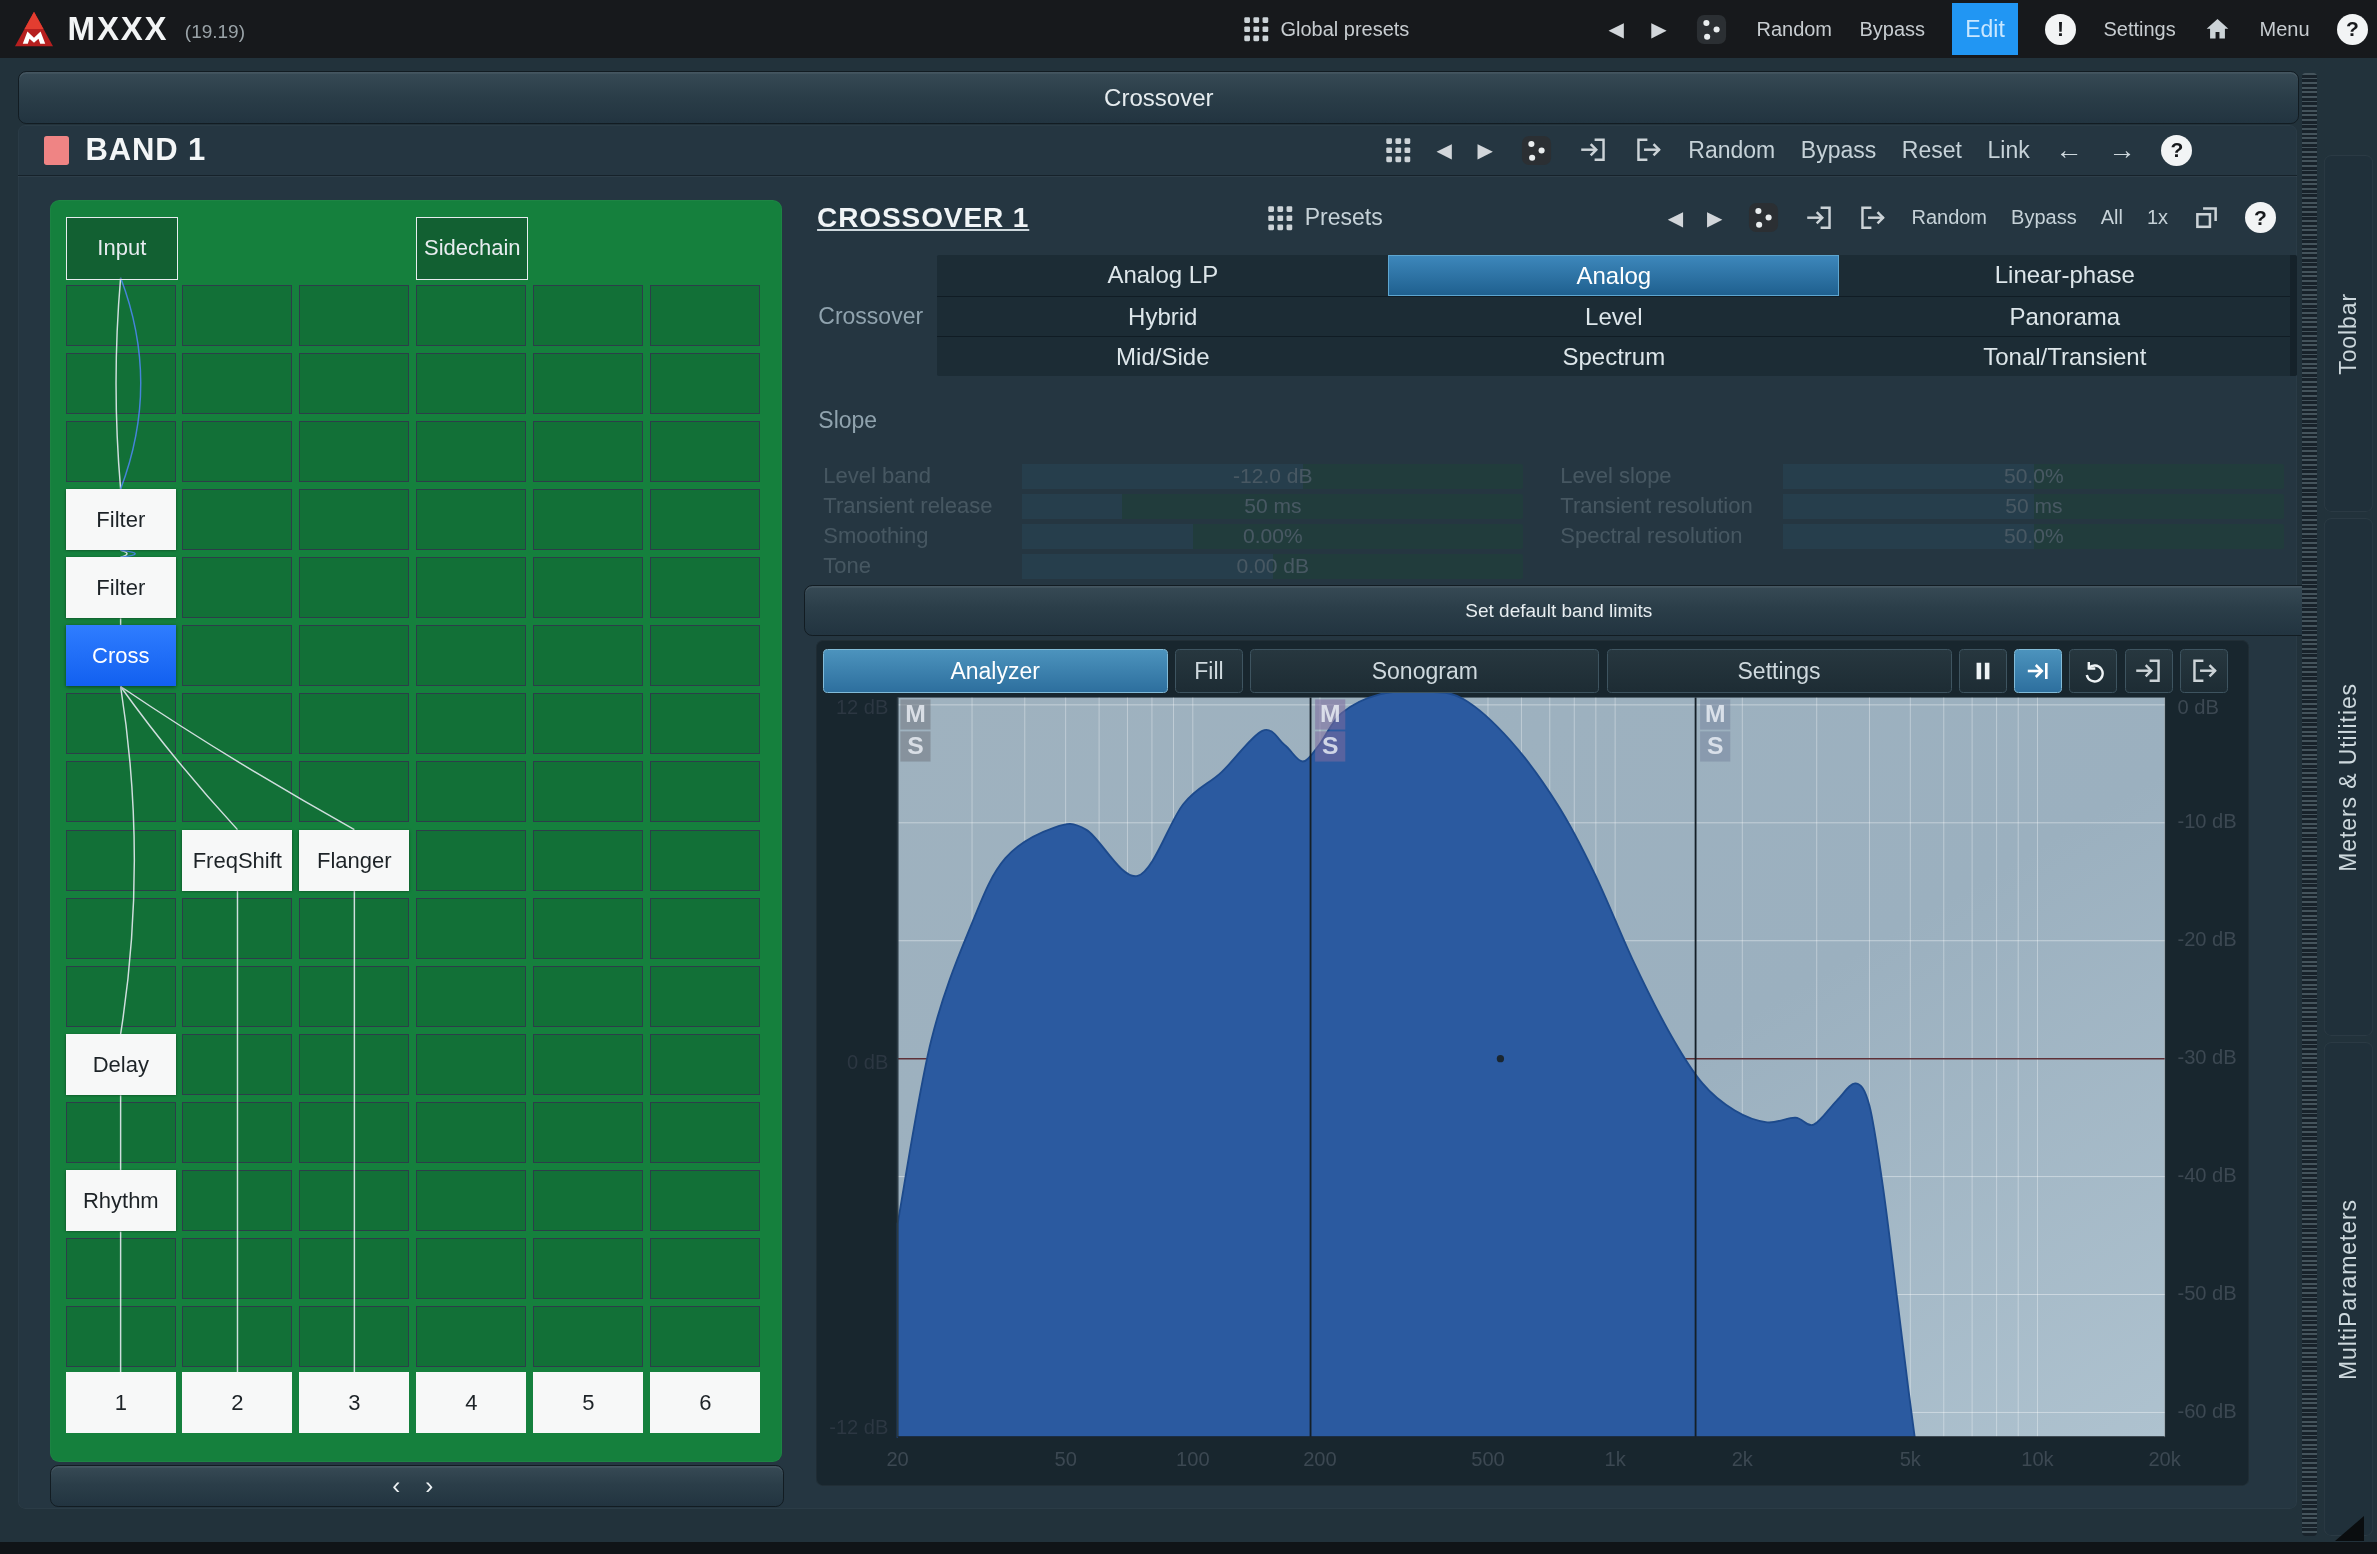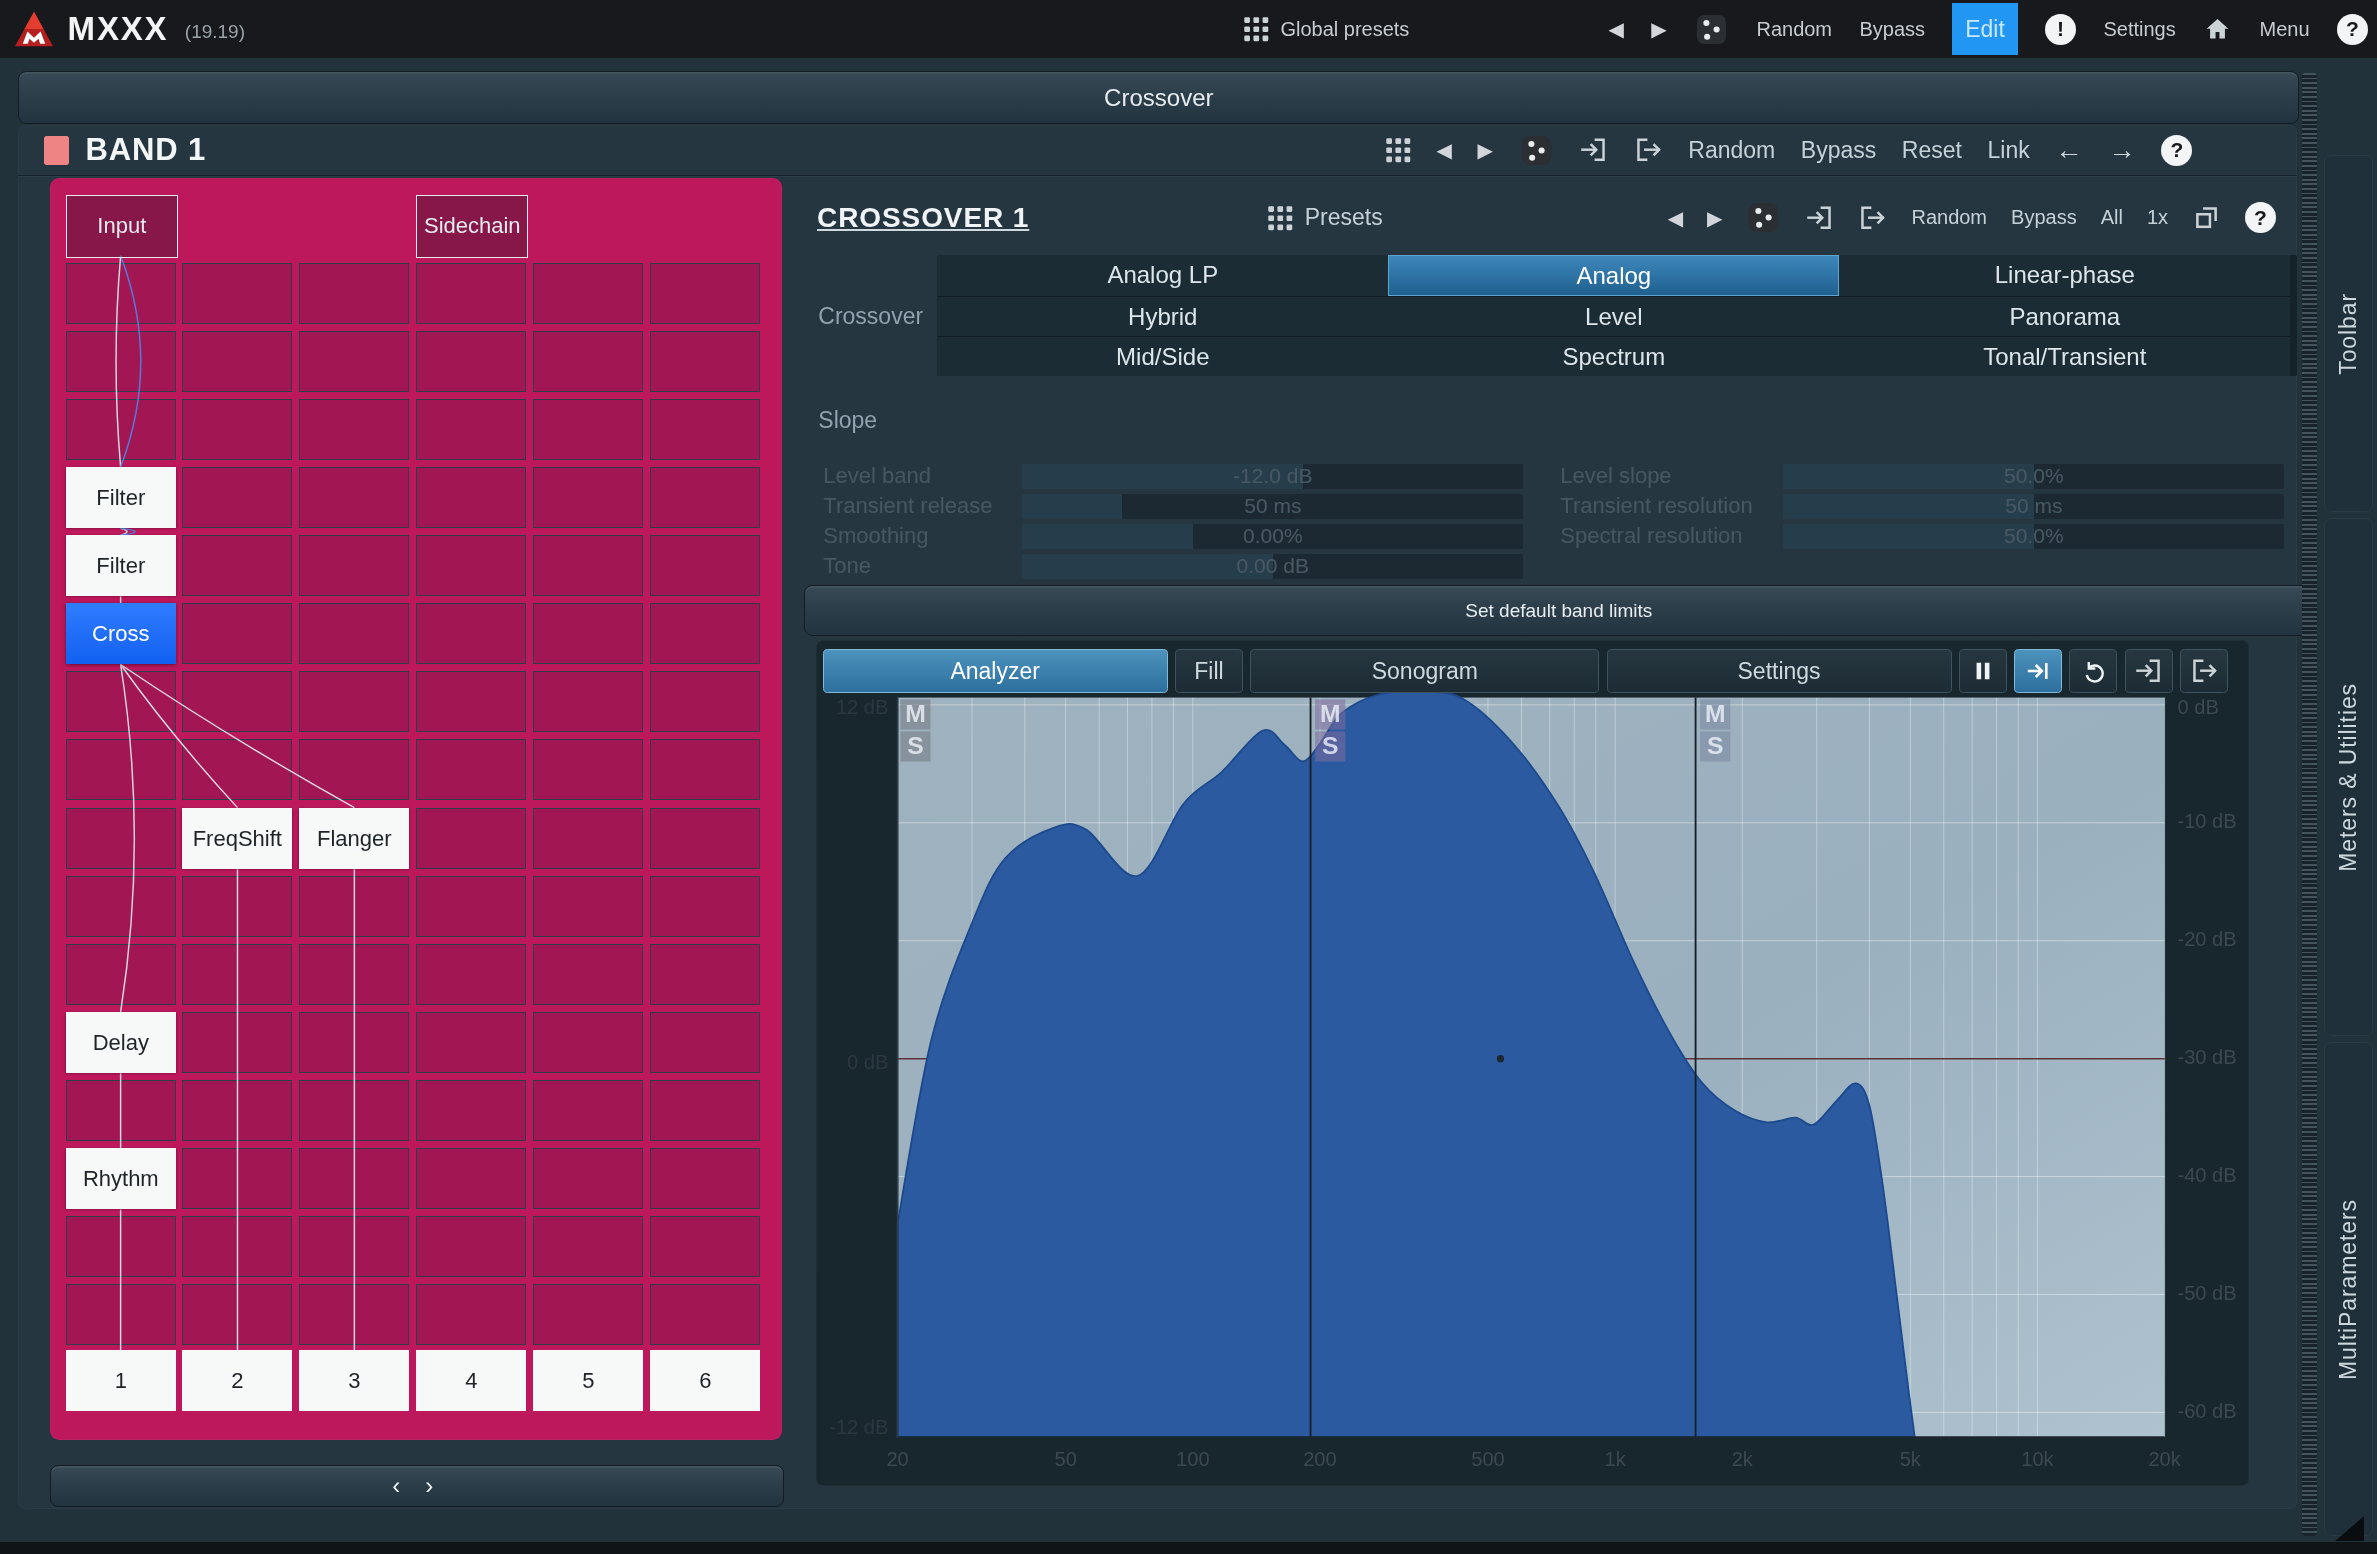--- a/index.html
+++ b/index.html
@@ -32,21 +32,21 @@
               box-shadow:inset 0 0 0 0.9px rgba(255,255,255,.03);}
   .band-header{position:absolute;left:0;top:0;width:100%;height:50px;display:flex;align-items:center;
                border-bottom:0.9px solid #16222a;box-shadow:0 0.9px 0 rgba(255,255,255,.05);}
   .band-chip{width:25px;height:29px;background:#ef8484;border-radius:2.7px;margin:0 16.5px 0 25.6px;}
   .band-title{font-size:31px;font-weight:bold;color:#f3f6f7;letter-spacing:0.9px;}
   .band-tools{position:absolute;right:105px;top:0;height:50px;display:flex;align-items:center;gap:25.6px;}
   .band-tools .tb-item{font-size:23px;color:#c6d2d8;}
   .long-arrow{font-size:27.4px;color:#cdd7dc;}
 
   
-  .node-panel{left:32px;top:53px;width:732px;height:1262px;background:#be185d;border-radius:9.1px;
+  .node-panel{left:32px;top:75px;width:732px;height:1262px;background:#15803d;border-radius:9.1px;
               box-shadow:inset 0 0 0 0.9px rgba(255,255,255,.04);text-align:center;}
   .cell{position:absolute;width:108px;height:59px;border:0.9px solid #2c3e49;background:rgba(10,20,26,.15);}
   .node{position:absolute;width:110px;height:61px;display:flex;align-items:center;justify-content:center;
         font-size:22px;z-index:3;}
   .node.module{background:#f7f8f8;color:#1d2327;box-shadow:0 0.9px 2.7px rgba(0,0,0,.5);}
   .node.io{background:rgba(12,22,28,.3);border:1.8px solid #e7ecef;color:#e7ecef;}
   .node.active{background:linear-gradient(180deg,#2f7dff,#1260f0);color:#fff;box-shadow:0 0.9px 3.7px rgba(0,0,0,.5);}
   .node.out{background:#f7f8f8;color:#1d2327;}
   .conn-svg{position:absolute;left:0;top:0;z-index:2;}
   .expander{left:32px;top:1340px;width:732px;height:40px;display:flex;align-items:center;justify-content:center;
@@ -64,21 +64,21 @@
   .trow{display:grid;grid-template-columns:1fr 1fr 1fr;}
   .trow + .trow{border-top:0.9px solid rgba(8,16,22,.55);}
   .tcell{display:flex;align-items:center;justify-content:center;color:#dde6ea;}
   .tcell.sel{background:linear-gradient(180deg,#3d87bb,#1f608f);border:0.9px solid #5ea6d0;color:#fff;}
   .xo-type .tcell{height:39px;font-size:24px;}
   .xo-slope .tcell{height:26px;font-size:21px;}
 
   .params{position:absolute;left:805px;top:336px;width:1489px;opacity:.22;display:grid;
           grid-template-columns:199px 501px 37px 223px 501px;grid-auto-rows:30px;align-items:center;}
   .p-label{font-size:22px;color:#bccbd4;}
-  .track{position:relative;height:25px;background:#000000;border-radius:1.8px;text-decoration:underline;}
+  .track{position:relative;height:25px;background:#14532d;border-radius:1.8px;text-decoration:underline;}
   .track .fill{position:absolute;left:0;top:0;bottom:0;background:#2d5a74;}
   .track .val{position:absolute;left:0;right:0;top:0;bottom:0;display:flex;align-items:center;justify-content:center;
               font-size:21px;color:#c3d2da;}
 
   .set-default{left:786px;top:460px;width:1507px;height:49px;display:flex;align-items:center;justify-content:center;
                font-size:19px;color:#e8eef1;}
 
   
   .analyzer{left:798px;top:515px;width:1433px;height:846px;background:#18262e;border-radius:7.3px;
             box-shadow:inset 0 0 0 0.9px rgba(255,255,255,.04);}

